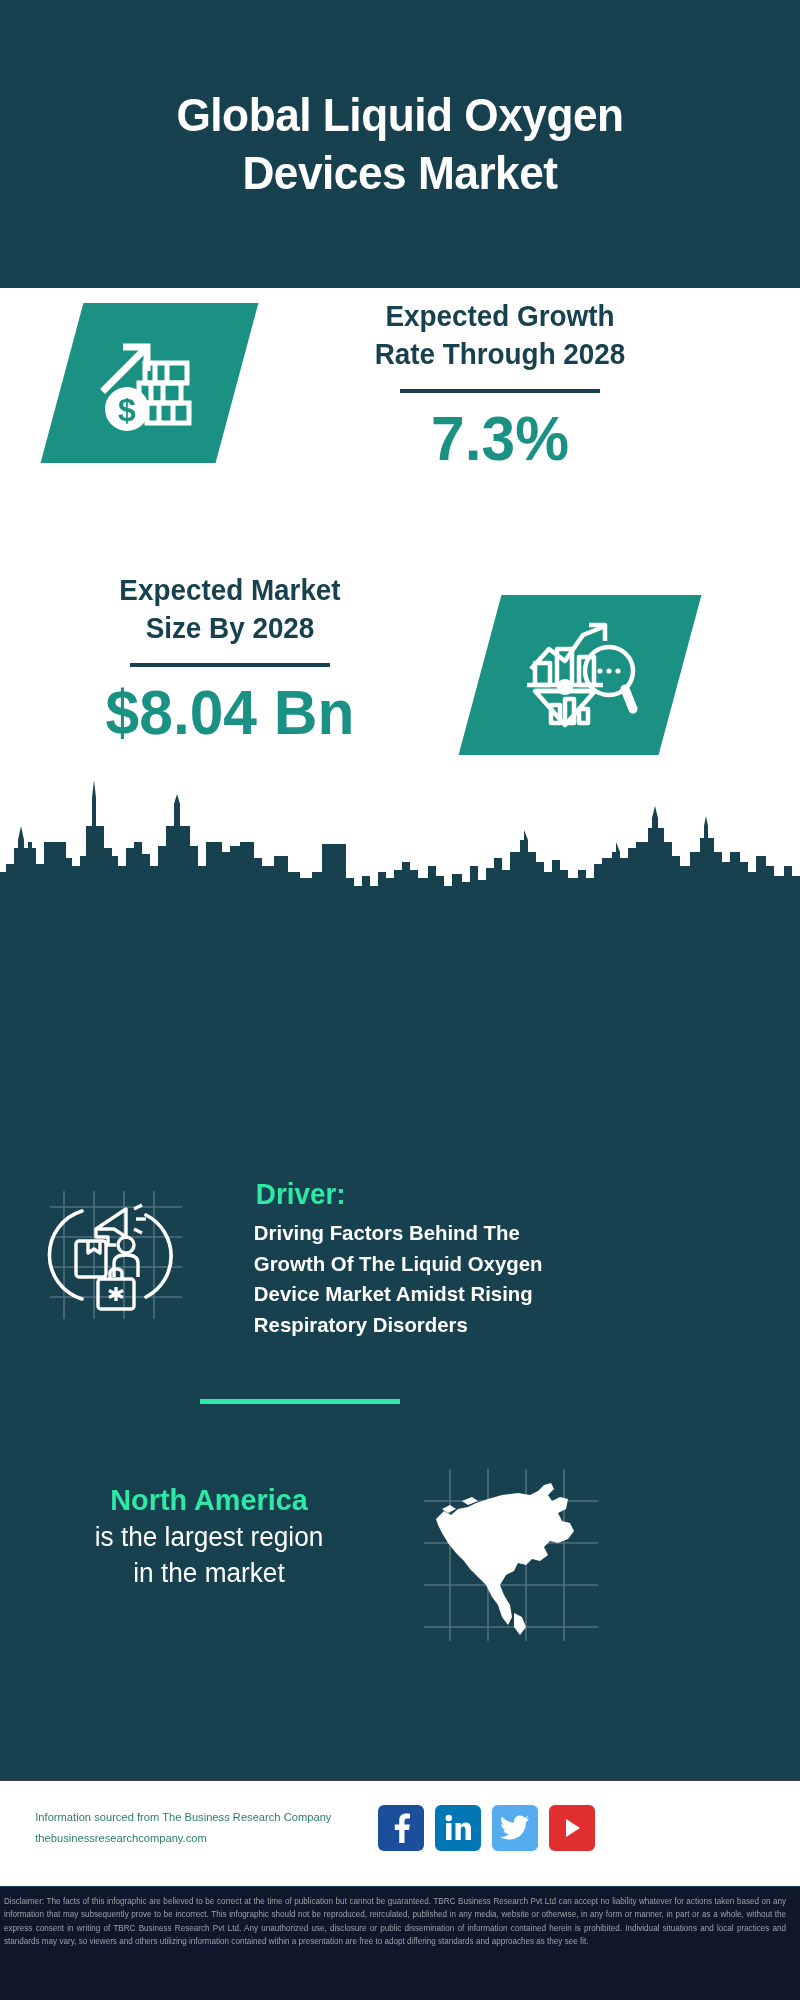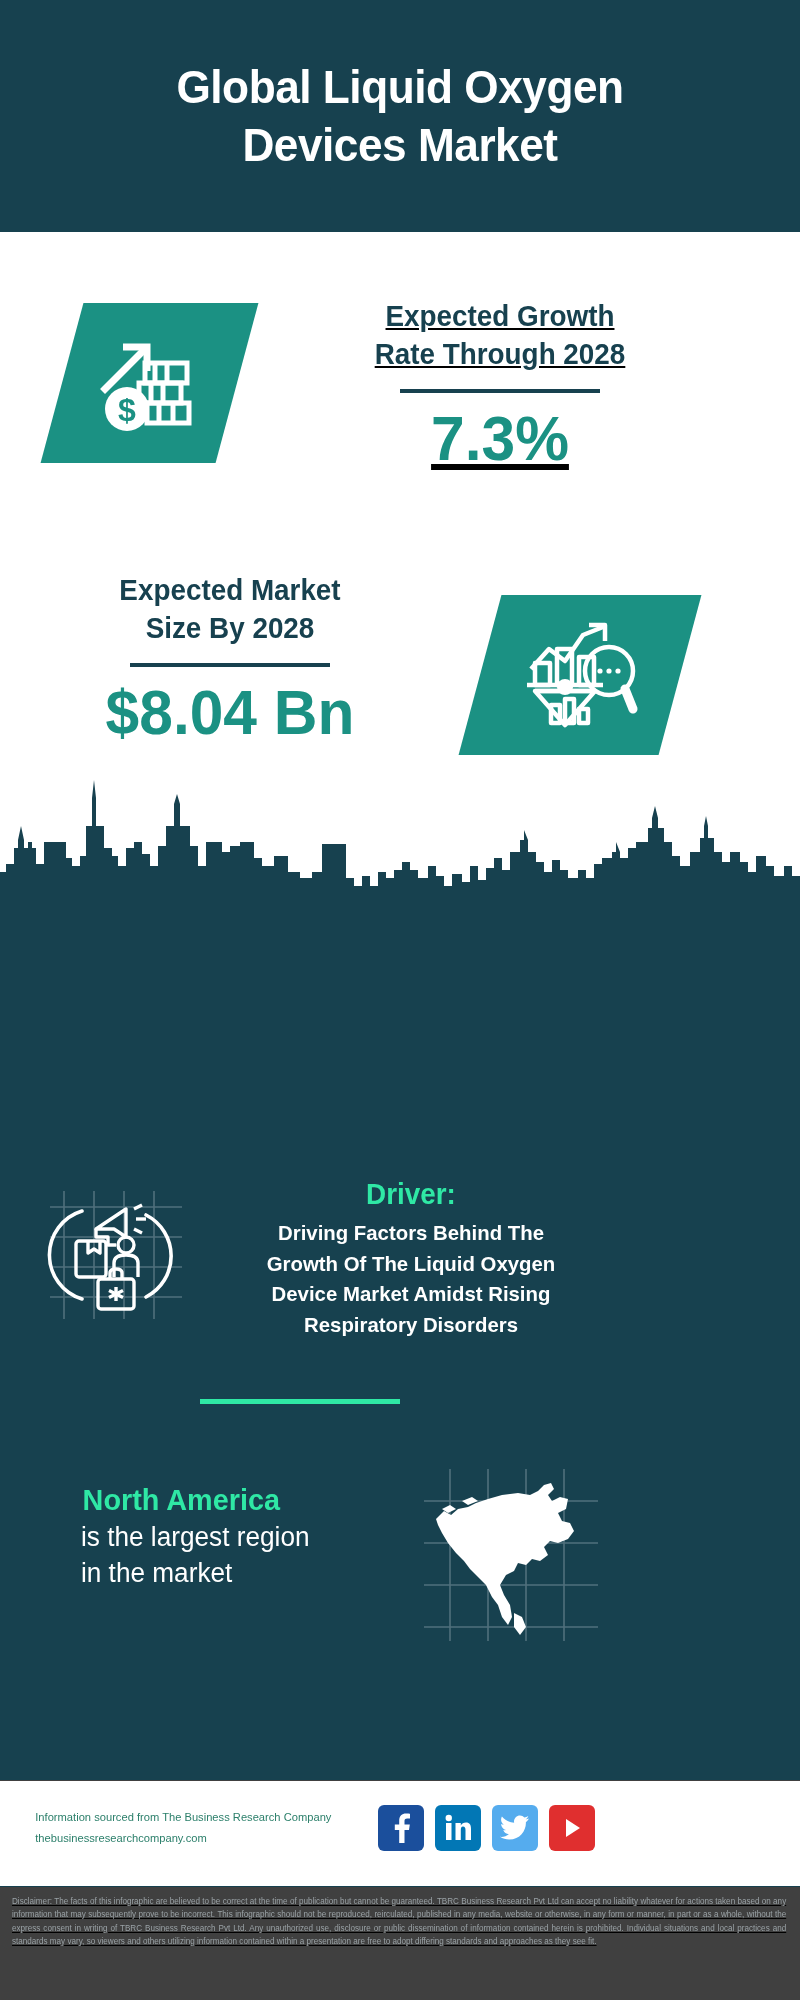--- a/index.html
+++ b/index.html
@@ -7,21 +7,21 @@
   body {
     font-family:"Liberation Sans", sans-serif;
     background:#ffffff;
     position:relative;
     overflow:hidden;
   }
   .page { width:800px; height:2000px; position:relative; background:#fff; }
 
   
   .header {
-    position:absolute; left:0; top:0; width:800px; height:232px;
+    position:absolute; left:0; top:0; width:800px; height:288px;
     background:#17414f;
     display:flex; align-items:center; justify-content:center;
   }
   .header-title {
     color:#ffffff;
     font-size:47px;
     font-weight:bold;
     line-height:1.24;
     text-align:center;
     letter-spacing:-0.5px;
@@ -33,21 +33,21 @@
   .stat1 { position:absolute; left:0; top:248px; width:800px; height:312px; }
   .para-badge {
     position:absolute;
     background:#1b9183;
     transform:skewX(-15deg);
     display:flex; align-items:center; justify-content:center;
   }
   .para-inner { transform:skewX(15deg); display:flex; align-items:center; justify-content:center; }
   .badge1 { left:62px; top:55px; width:175px; height:160px; }
 
-  .stat1-text { position:absolute; left:280px; top:50px; width:440px; text-align:center;text-decoration:underline; }
+  .stat1-text { position:absolute; left:280px; top:50px; width:440px; text-align:center; }
   .stat-label {
     color:#17414f; font-size:29px; font-weight:bold; line-height:1.3;
     transform:scaleX(0.96);
   }
   .rule-dark { width:200px; height:4px; background:#17414f; margin:16px auto 12px auto; }
   .stat-value {
     color:#1b9183; font-size:63px; font-weight:bold; line-height:1.05;
     transform:scaleX(0.96);
   }
 
@@ -64,38 +64,38 @@
   .dark-area {
     position:absolute; left:0; top:895px; width:800px; height:885px;
     background:#17414f;
   }
 
   
   .driver-icon {
     position:absolute; left:42px; top:1185px; width:150px; height:140px;
   }
   .driver-text {
-    position:absolute; left:216px; top:1176px; width:390px; text-align:center;
+    position:absolute; left:248px; top:1176px; width:390px; text-align:left;
   }
   .driver-heading {
     color:#2fe8a5; font-size:29px; font-weight:bold; line-height:1.25;
     transform:scaleX(0.96); margin-bottom:6px;
   }
   .driver-body {
     color:#ffffff; font-size:21px; font-weight:bold; line-height:1.45;
     transform:scaleX(0.97);
   }
   .rule-green {
     position:absolute; left:200px; top:1399px; width:200px; height:5px;
     background:#2fe8a5;
   }
 
   
   .region-text {
-    position:absolute; left:76px; top:1480px; width:330px; text-align:left;
+    position:absolute; left:44px; top:1480px; width:330px; text-align:center;
   }
   .region-name {
     color:#2fe8a5; font-size:30px; font-weight:bold; line-height:1.3;
     transform:scaleX(0.96);
   }
   .region-sub {
     color:#ffffff; font-size:27px; font-weight:normal; line-height:1.35;
     transform:scaleX(0.97);
   }
   .region-map { position:absolute; left:418px; top:1465px; width:185px; height:180px; }
@@ -118,23 +118,22 @@
     display:flex; align-items:center; justify-content:center;
   }
   .soc-fb { background:#1b4f9c; }
   .soc-li { background:#0277b5; }
   .soc-tw { background:#55ACEE; }
   .soc-yt { background:#e02f2f; }
 
   
   .disclaimer {
     position:absolute; left:0; top:1886px; width:800px; height:114px;
-    background:#404040; border-top:1px solid #17414f;
-    padding:8px 6px 0 12px;
-    text-decoration:underline;
+    background:#0f172a; border-top:1px solid #17414f;
+    padding:8px 6px 0 4px;
   }
   .disclaimer p {
     color:#9aa2a6; font-size:8.2px; line-height:1.62; text-align:justify;
     transform:scaleX(0.99); transform-origin:left top;
   }
 </style>
 </head>
 <body>
 
 <div class="page">

